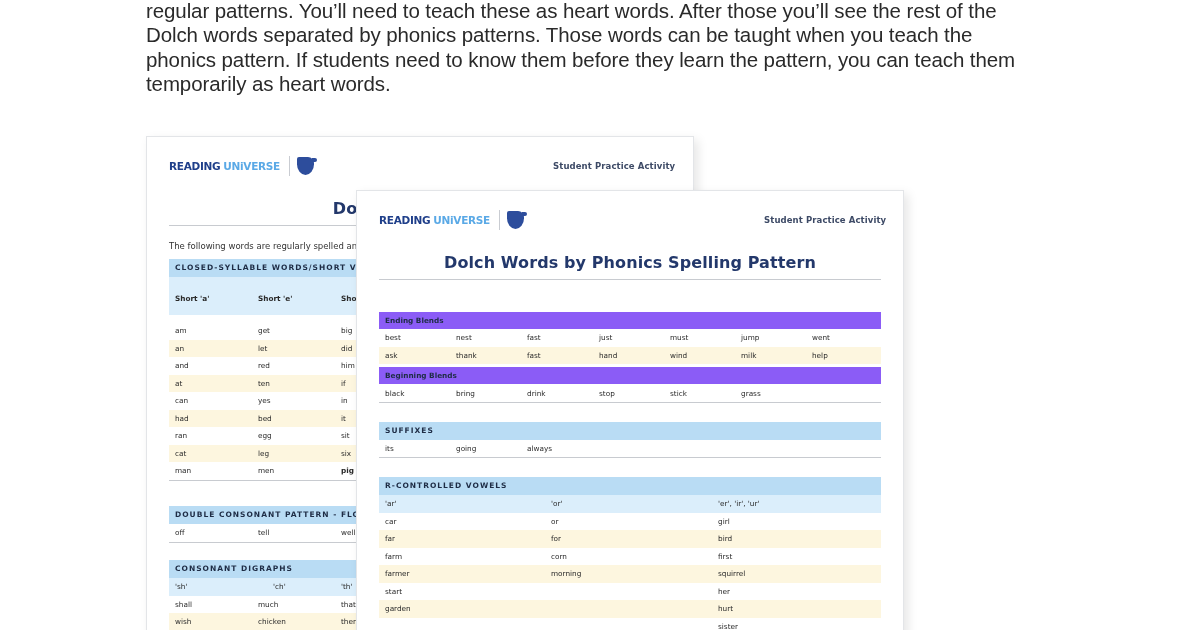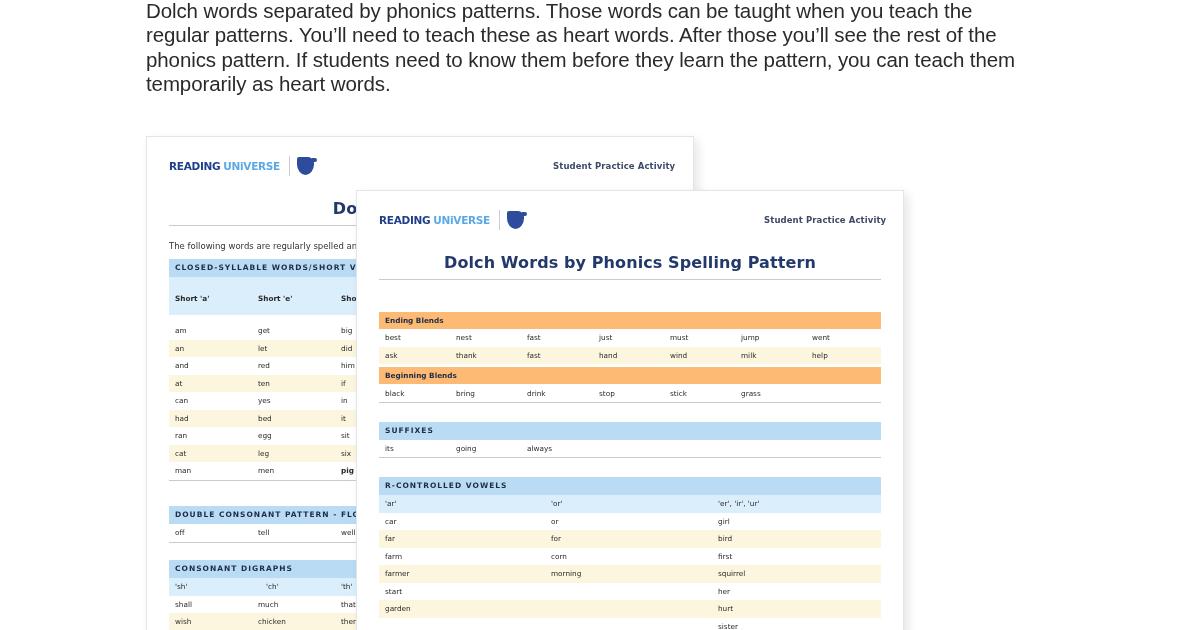--- a/index.html
+++ b/index.html
@@ -53,39 +53,39 @@
   }
   .rule { position:absolute; height:1px; background:#c8cbd0; }
   .lead { position:absolute; font-size:8.5px; color:#333; white-space:nowrap; }
 
   .sec-h {
     position:absolute; background:#b9dcf4; height:18px;
     font-size:7.5px; font-weight:bold; letter-spacing:1px; color:#1e2c45;
     line-height:18px; padding-left:6px; box-sizing:border-box; white-space:nowrap; overflow:hidden;
   }
   .sub-h {
-    position:absolute; background:#fdba74; height:17px;
+    position:absolute; background:#8b5cf6; height:17px;
     font-size:7.3px; font-weight:bold; color:#1e2c45;
     line-height:17px; padding-left:6px; box-sizing:border-box; white-space:nowrap;
   }
   .row {
     position:absolute; height:17.5px; box-sizing:border-box;
     font-size:7.3px; color:#2a2a2a; line-height:17.5px;
   }
   .row.alt { background:#fdf6df; }
   .row.hd { background:#dbeefb; font-weight:normal; }
   .row .c { position:absolute; top:0; white-space:nowrap; }
   .endrule { position:absolute; height:1px; background:#c8cbd0; }
 </style>
 </head>
 <body>
 
 <div class="intro">
+  <p>regular patterns. You’ll need to teach these as heart words. After those you’ll see the rest of the</p>
   <p>Dolch words separated by phonics patterns. Those words can be taught when you teach the</p>
-  <p>regular patterns. You’ll need to teach these as heart words. After those you’ll see the rest of the</p>
   <p>phonics pattern. If students need to know them before they learn the pattern, you can teach them</p>
   <p>temporarily as heart words.</p>
 </div>
 
 <div class="doc doc-back">
   <div class="logo" style="left:22px; top:19px;">
     <span class="logo-word logo-read">READING</span>
     <span class="logo-word logo-univ">UNiVERSE</span>
     <span class="logo-div"></span>
     <span class="logo-shield"></span>
@@ -155,21 +155,21 @@
   <div class="row" style="left:22px; width:520px; top:387px;">
     <span class="c" style="left:6px;">off</span>
     <span class="c" style="left:89px;">tell</span>
     <span class="c" style="left:172px;">well</span>
   </div>
   <div class="endrule" style="left:22px; width:520px; top:405px;"></div>
 
   <div class="sec-h" style="left:22px; width:520px; top:423px;">CONSONANT DIGRAPHS</div>
   <div class="row hd" style="left:22px; width:520px; top:441px;">
     <span class="c" style="left:6px;">'sh'</span>
-    <span class="c" style="left:97px;">'ch'</span>
+    <span class="c" style="left:104px;">'ch'</span>
     <span class="c" style="left:172px;">'th'</span>
   </div>
   <div class="row" style="left:22px; width:520px; top:458.5px;">
     <span class="c" style="left:6px;">shall</span>
     <span class="c" style="left:89px;">much</span>
     <span class="c" style="left:172px;">that</span>
   </div>
   <div class="row alt" style="left:22px; width:520px; top:476px;">
     <span class="c" style="left:6px;">wish</span>
     <span class="c" style="left:89px;">chicken</span>

